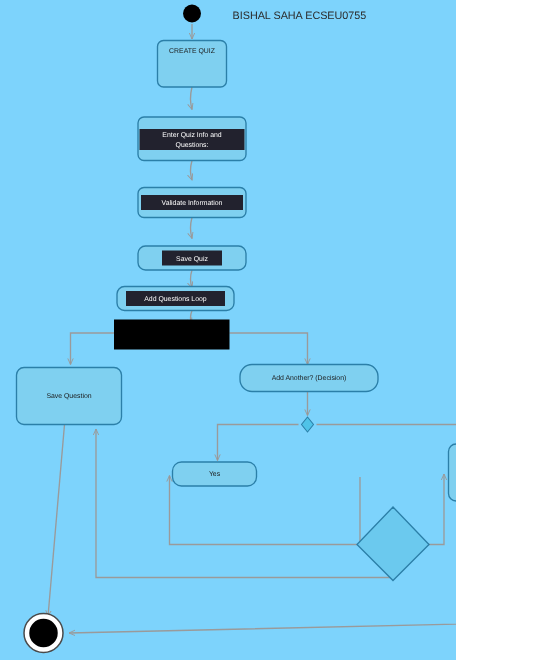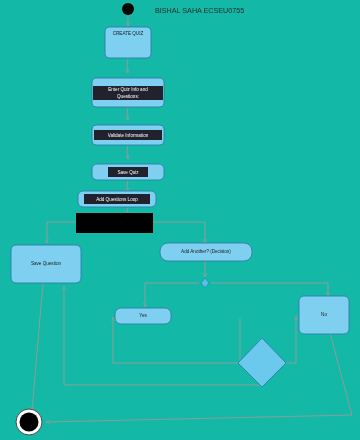--- a/index.html
+++ b/index.html
@@ -5,23 +5,23 @@
   html, body {
     margin: 0;
     padding: 0;
     background: #ffffff;
   }
   body {
     font-family: "Liberation Sans", sans-serif;
   }
   #canvas {
     position: relative;
-    width: 360px;
+    width: 304px;
     height: 440px;
-    background: #14b8a6;
+    background: #7dd3fc;
     overflow: hidden;
   }
   #diagram-svg {
     position: absolute;
     left: 0;
     top: 0;
     width: 360px;
     height: 440px;
   }
   .node-label {

